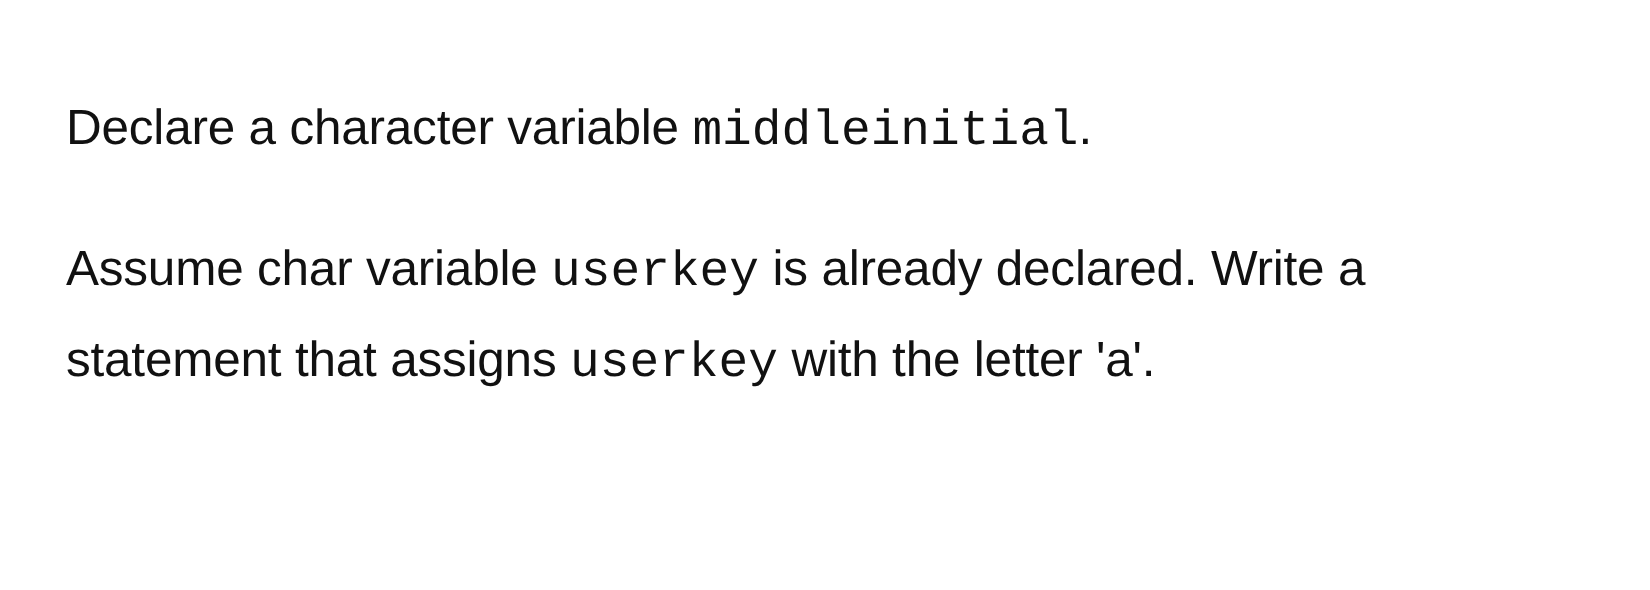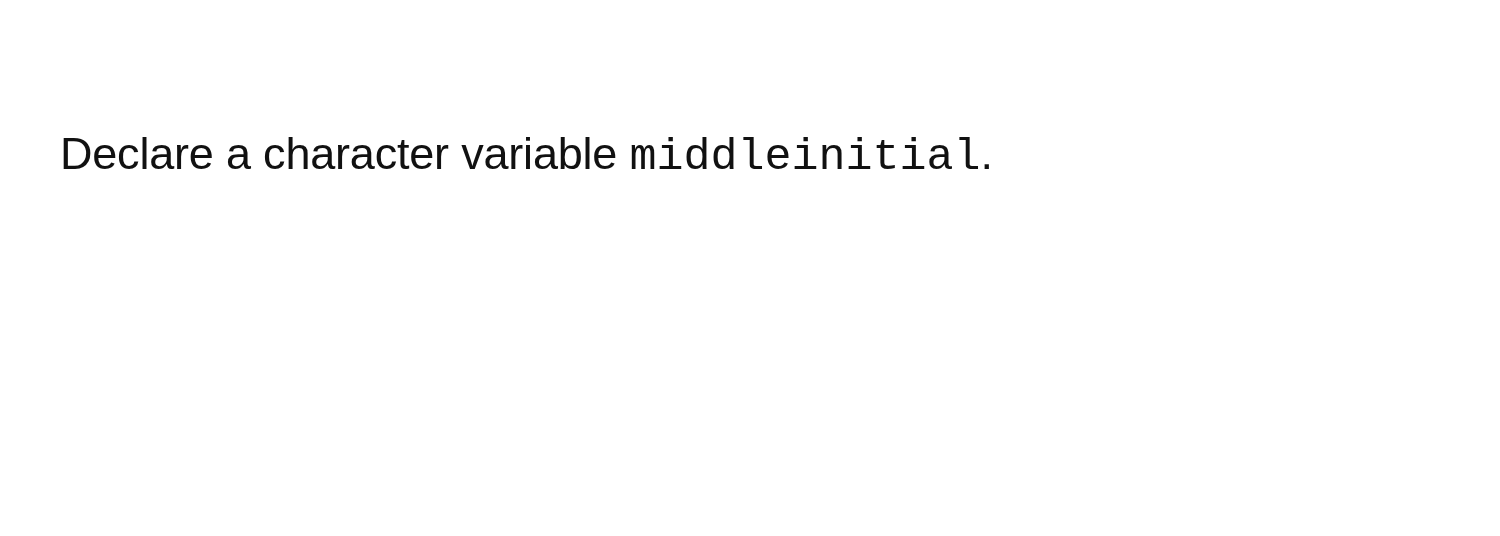--- a/index.html
+++ b/index.html
@@ -5,21 +5,21 @@
     html, body {
       margin: 0;
       padding: 0;
       width: 1500px;
       height: 536px;
       background: #ffffff;
       font-family: -apple-system, BlinkMacSystemFont, "Helvetica Neue", Helvetica, Arial, sans-serif;
       color: #000000;
     }
     .content {
-      padding: 70px 60px 60px 60px;
+      padding: 32px 60px 60px 60px;
       box-sizing: border-box;
     }
     .line {
       font-size: 45px;
       line-height: 1.75;
       letter-spacing: -0.2px;
       color: #111111;
     }
     .code {
       font-family: "Courier New", Courier, monospace;
@@ -30,13 +30,16 @@
       margin-bottom: 8px;
     }
   </style>
 </head>
 <body>
 
 <div class="content">
   <p class="line block">
     <span>Declare a character variable </span><span class="code">middleinitial</span><span>.</span>
   </p>
+  <p class="line block">
+    <span>Assume char variable </span><span class="code">userkey</span><span> is already declared. Write a statement that assigns </span><span class="code">userkey</span><span> with the letter 'a'.</span>
+  </p>
 </div>
 
 </body></html>

